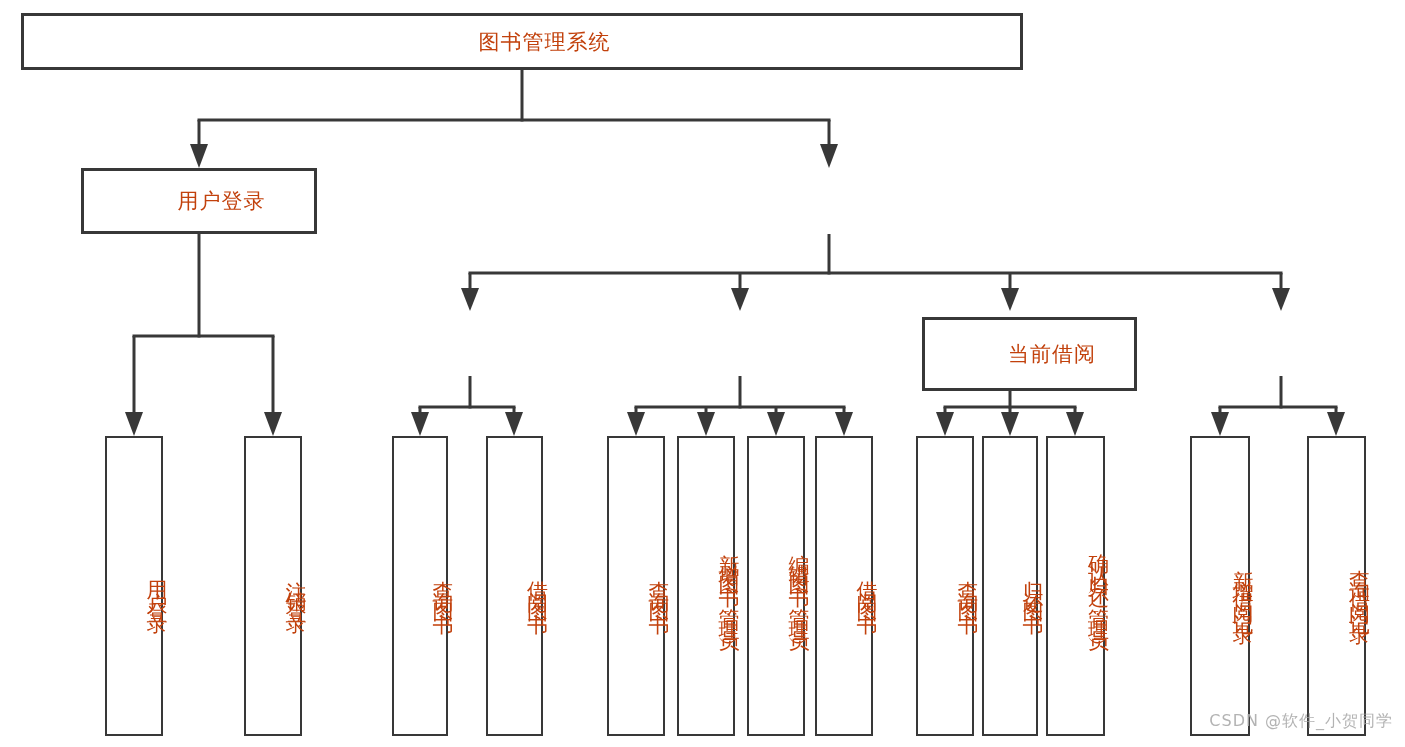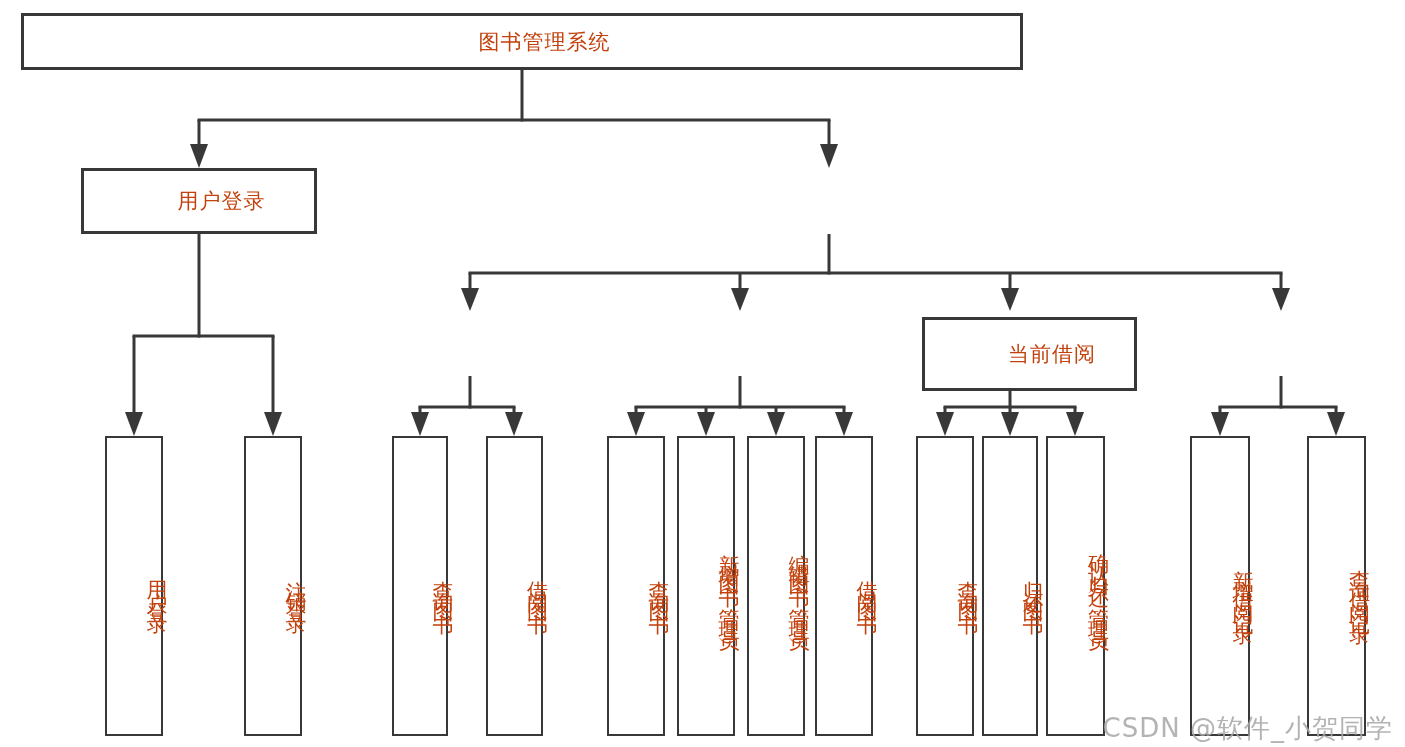--- a/index.html
+++ b/index.html
@@ -45,21 +45,21 @@
     text-orientation: mixed;
     font-size: 21px;
     letter-spacing: 11px;
     line-height: 1;
     white-space: nowrap;
   }
   #watermark {
     position: absolute;
     top: 711px;
     right: 12px;
-    font-size: 26px;
+    font-size: 16px;
     color: rgba(168, 168, 168, 0.88);
     letter-spacing: 1px;
     white-space: nowrap;
   }
 </style>
 </head>
 <body>
 
 <div id="stage">
 

